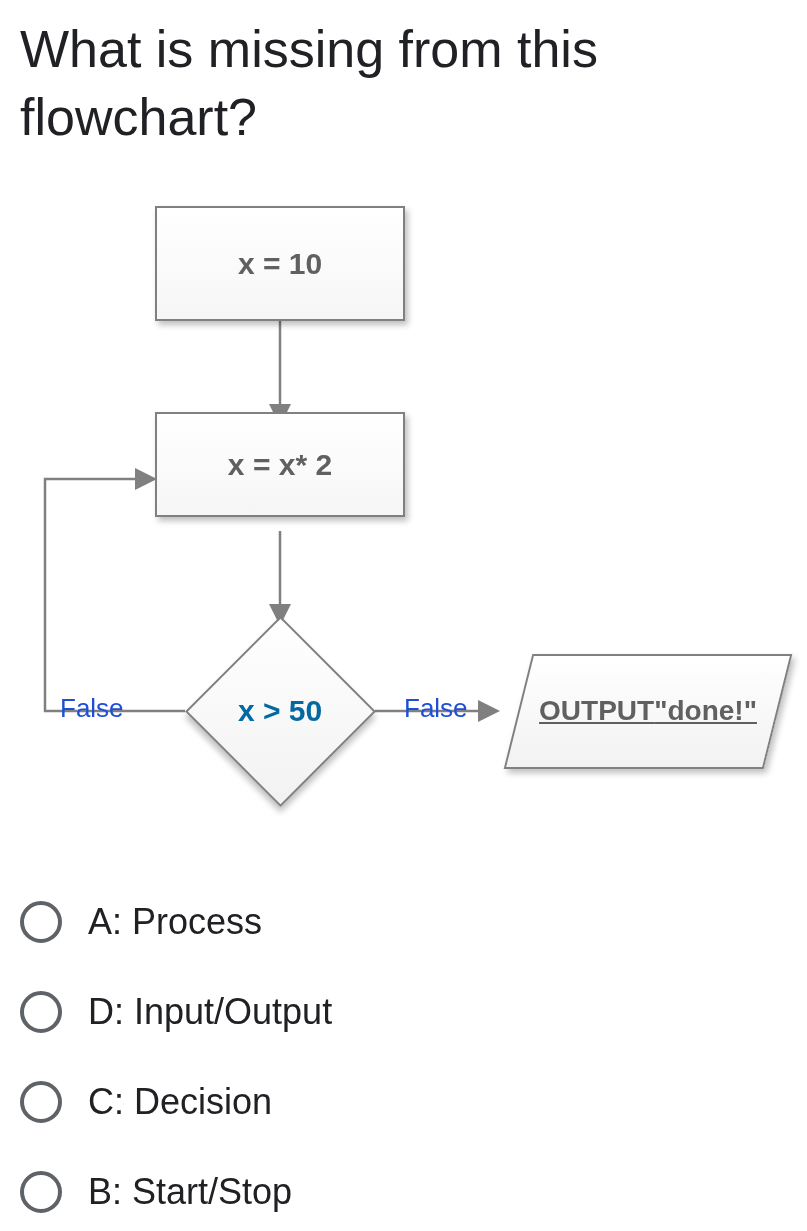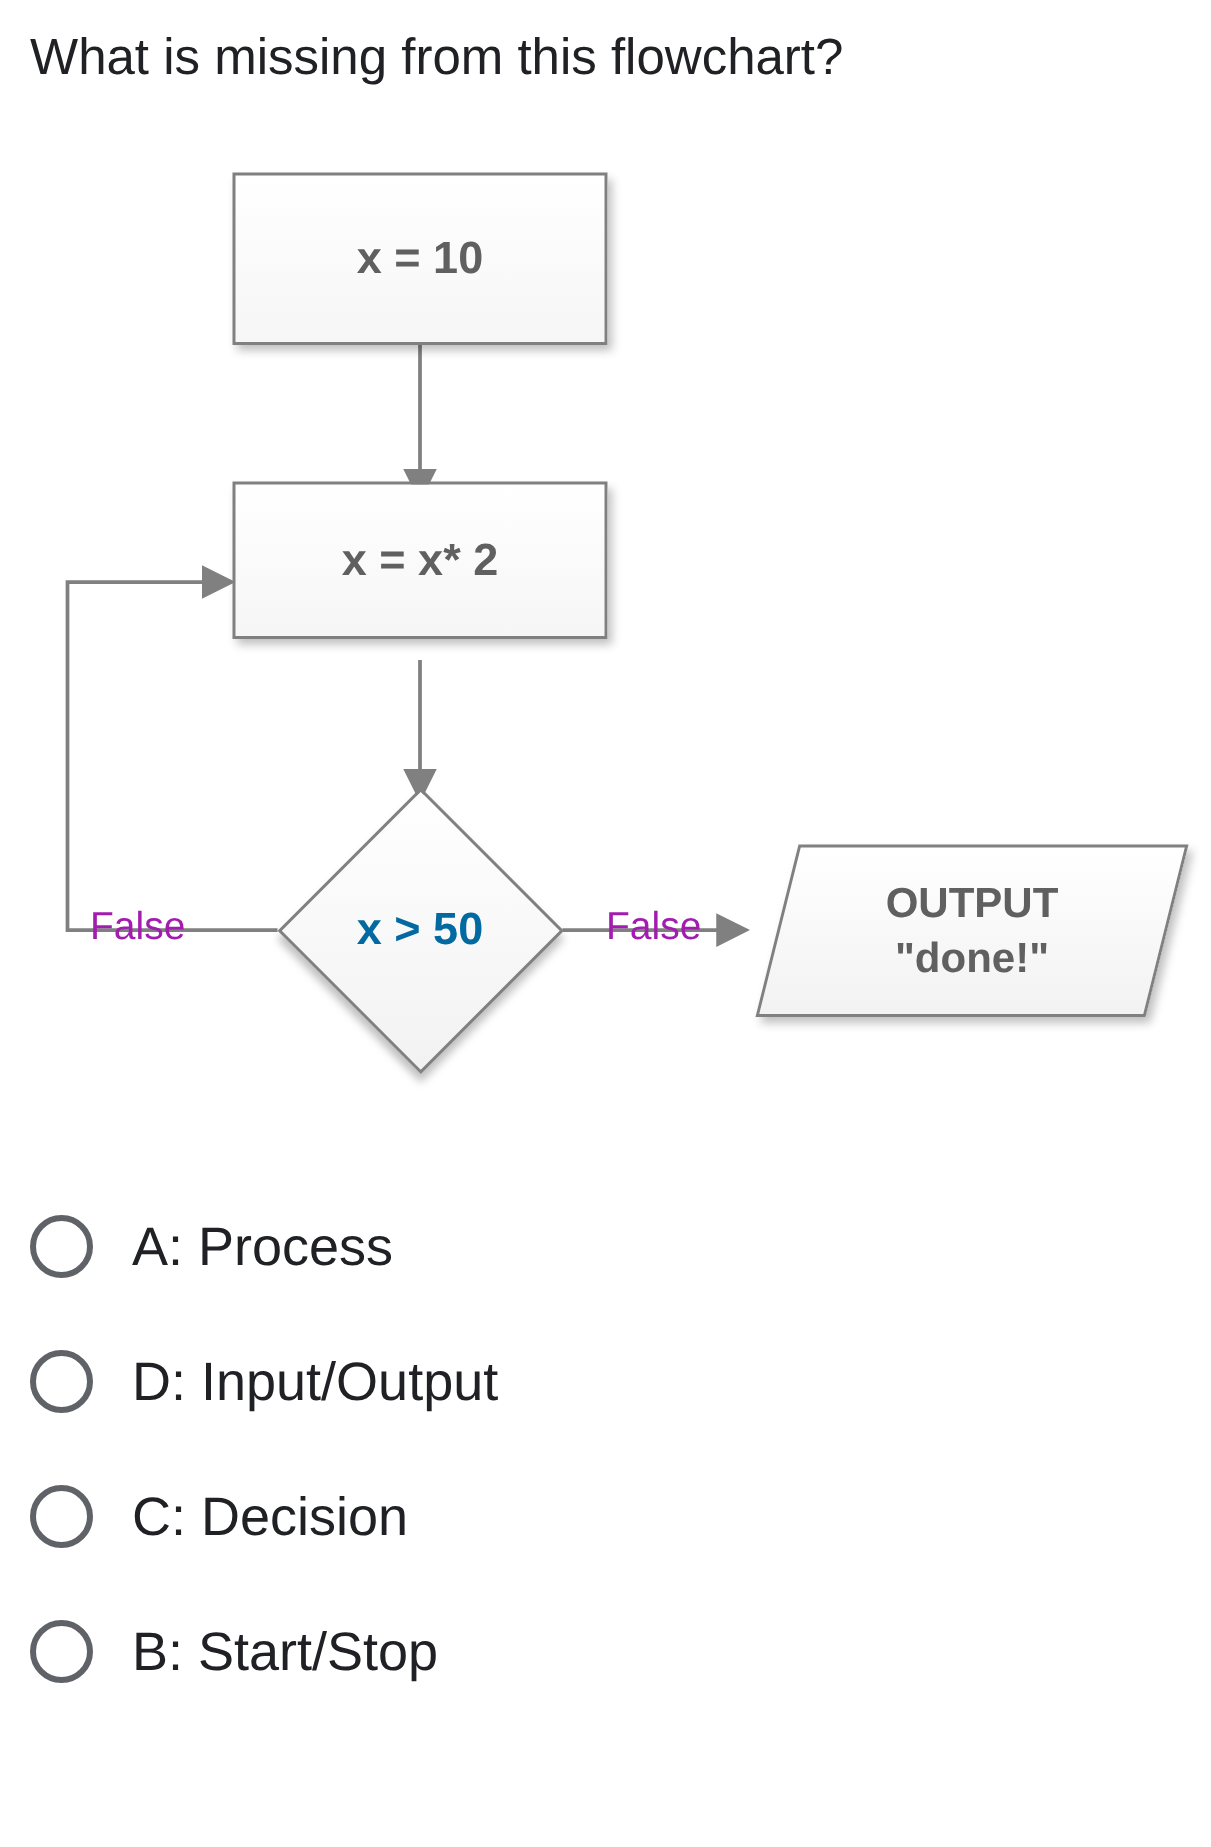--- a/index.html
+++ b/index.html
@@ -5,21 +5,21 @@
   * { box-sizing: border-box; }
   body {
     margin: 0;
     padding: 16px 20px;
     font-family: Arial, Helvetica, sans-serif;
     background: #ffffff;
     color: #202122;
     width: 807px;
   }
   .question {
-    font-size: 34px;
+    font-size: 52px;
     line-height: 1.3;
     color: #202124;
     margin-bottom: 40px;
     font-weight: 400;
   }
   .flowchart {
     position: relative;
     width: 760px;
     height: 660px;
     margin-bottom: 50px;
@@ -78,39 +78,40 @@
     inset: 0;
     border: 2px solid #808080;
     background: linear-gradient(to bottom, #fff, #f2f2f2);
     transform: skewX(-14deg);
     box-shadow: 4px 4px 6px rgba(0,0,0,0.25);
   }
   .para-label {
     position: absolute;
     inset: 0;
     display: flex;
-    flex-direction: column;
+    flex-direction: row;
     align-items: center;
     justify-content: center;
     font-size: 28px;
     font-weight: 600;
     color: #606060;
     line-height: 1.3;
+    text-decoration: underline;
   }
   svg.arrows {
     position: absolute;
     top: 0; left: 0;
     width: 760px;
     height: 660px;
     pointer-events: none;
   }
   .edge-label {
     position: absolute;
     font-size: 26px;
-    color: #a21caf;
+    color: #1d4ed8;
     font-weight: 500;
   }
   .options {
     display: flex;
     flex-direction: column;
     gap: 48px;
     margin-top: 20px;
     padding-left: 0;
   }
   .option {

